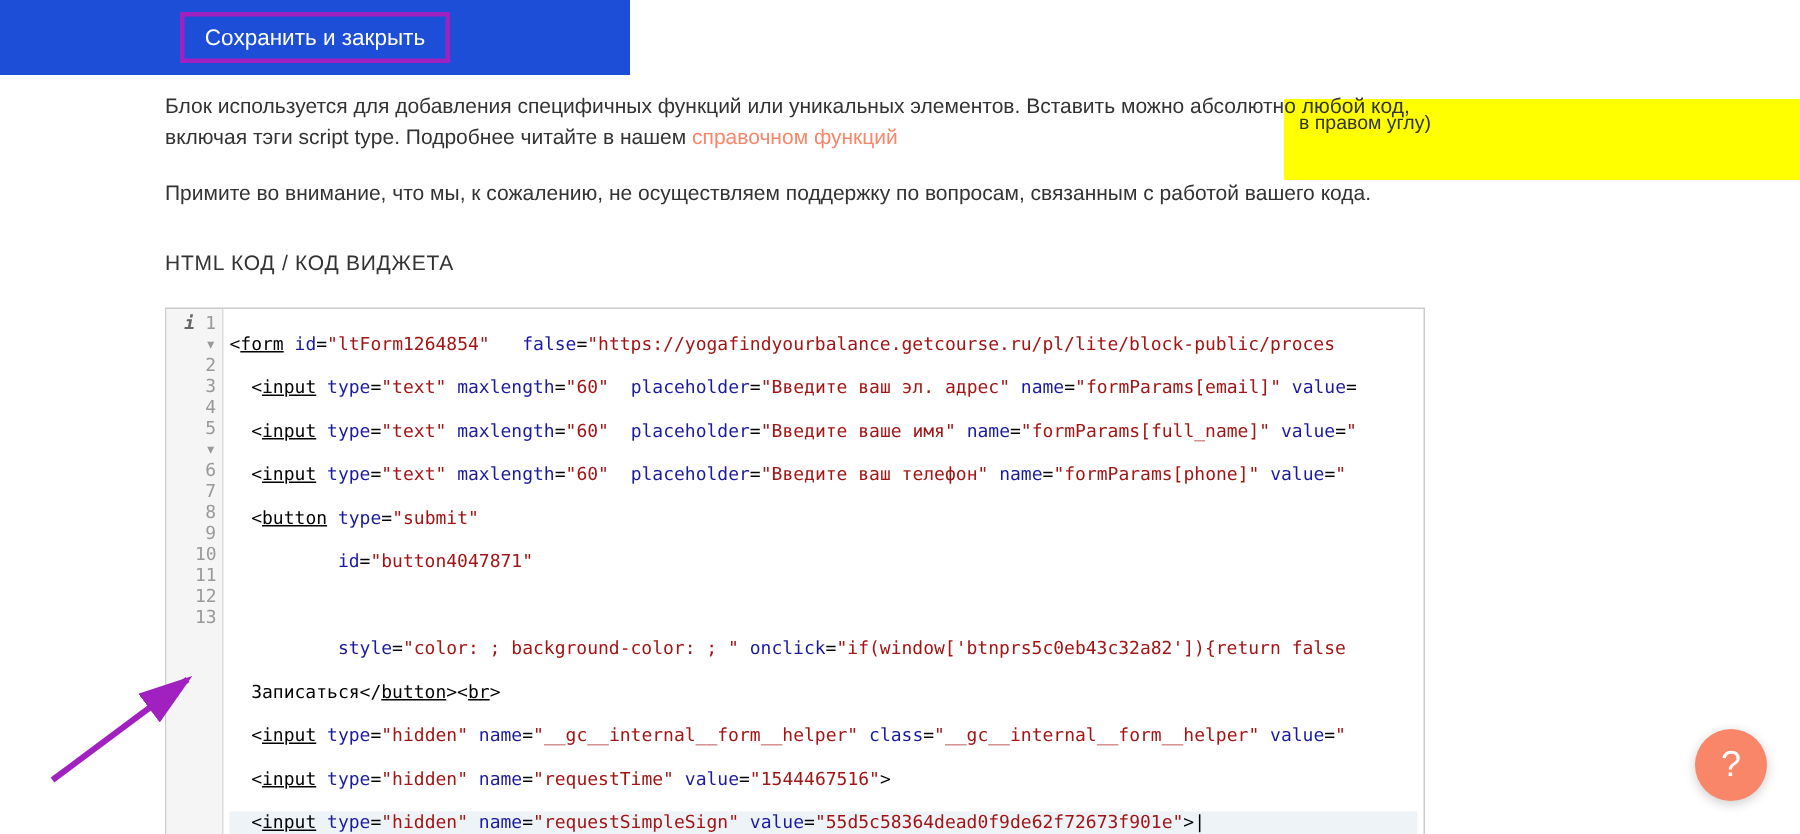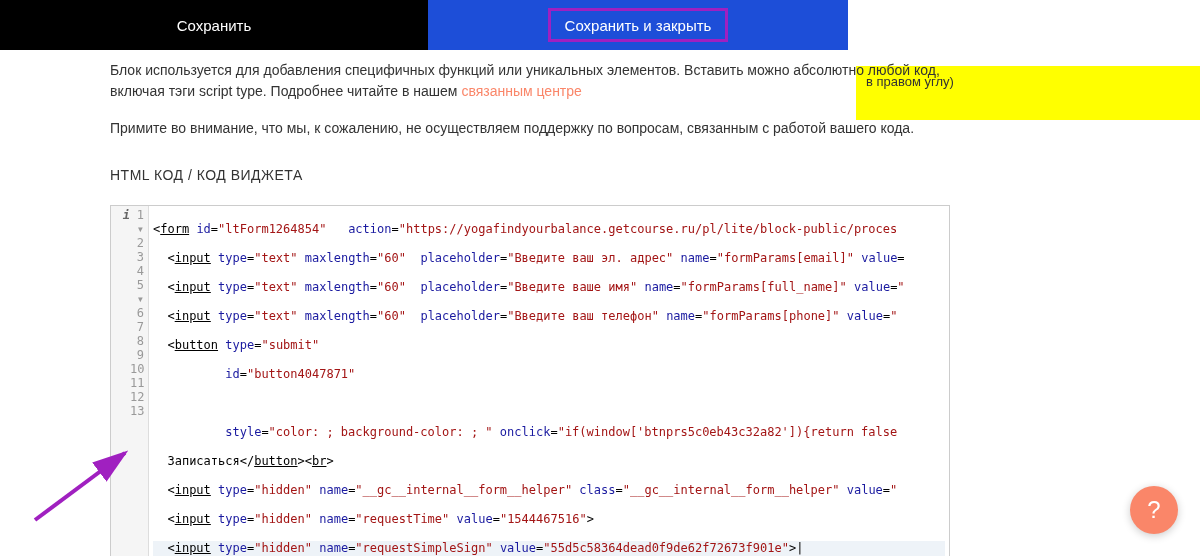--- a/index.html
+++ b/index.html
@@ -35,33 +35,32 @@
 .str { color: #a31515; }
 
 .arrow-annot { position: absolute; left: 30px; top: 395px; pointer-events: none; }
 
 .help-fab { position: absolute; right: 22px; bottom: 22px; width: 48px; height: 48px; border-radius: 50%; background: #fa8669; color: #fff; display: flex; align-items: center; justify-content: center; font-size: 24px; box-shadow: 0 2px 8px rgba(0,0,0,0.2); cursor: pointer; }
 </style>
 </head>
 <body>
 
 <div class="topbar">
-  <div class="topbar-btn btn-save">Сохранить</div>
   <div class="topbar-btn btn-saveclose">
     <span>Сохранить и закрыть</span>
     <div class="highlight-violet"></div>
   </div>
 </div>
 
 <div class="yellow-strip">в правом углу)</div>
 
 <div class="content">
   <div class="desc">
     <p>
-      <span>Блок используется для добавления специфичных функций или уникальных элементов. Вставить можно абсолютно любой код, включая тэги script type. Подробнее читайте в нашем </span><a href="#">связанным центре</a>
+      <span>Блок используется для добавления специфичных функций или уникальных элементов. Вставить можно абсолютно любой код, включая тэги script type. Подробнее читайте в нашем </span><a href="#">справочном функций</a>
     </p>
     <p>Примите во внимание, что мы, к сожалению, не осуществляем поддержку по вопросам, связанным с работой вашего кода.</p>
   </div>
 
   <div class="section-title">HTML КОД / КОД ВИДЖЕТА</div>
 
   <div class="editor">
     <div class="editor-body">
       <div class="gutter">
         <div><span class="info">i</span><span class="ln">1</span><span class="fold"> ▾</span></div>
@@ -72,21 +71,21 @@
         <div><span class="info"></span><span class="ln">6</span></div>
         <div><span class="info"></span><span class="ln">7</span></div>
         <div><span class="info"></span><span class="ln">8</span></div>
         <div><span class="info"></span><span class="ln">9</span></div>
         <div><span class="info"></span><span class="ln">10</span></div>
         <div><span class="info"></span><span class="ln">11</span></div>
         <div><span class="info"></span><span class="ln">12</span></div>
         <div><span class="info"></span><span class="ln">13</span></div>
       </div>
       <div class="lines">
-<div class="line">&lt;<span class="tag">form</span> <span class="attr">id</span>=<span class="str">"<span>ltForm1264854</span>"</span>   <span class="attr">action</span>=<span class="str">"<span>https://yogafindyourbalance.getcourse.ru/pl/lite/block-public/proces</span></span></div>
+<div class="line">&lt;<span class="tag">form</span> <span class="attr">id</span>=<span class="str">"<span>ltForm1264854</span>"</span>   <span class="attr">false</span>=<span class="str">"<span>https://yogafindyourbalance.getcourse.ru/pl/lite/block-public/proces</span></span></div>
 <div class="line">  &lt;<span class="tag">input</span> <span class="attr">type</span>=<span class="str">"text"</span> <span class="attr">maxlength</span>=<span class="str">"<span>60</span>"</span>  <span class="attr">placeholder</span>=<span class="str">"<span>Введите ваш эл. адрес</span>"</span> <span class="attr">name</span>=<span class="str">"<span>formParams[email]</span>"</span> <span class="attr">value</span>=</div>
 <div class="line">  &lt;<span class="tag">input</span> <span class="attr">type</span>=<span class="str">"text"</span> <span class="attr">maxlength</span>=<span class="str">"<span>60</span>"</span>  <span class="attr">placeholder</span>=<span class="str">"<span>Введите ваше имя</span>"</span> <span class="attr">name</span>=<span class="str">"<span>formParams[full_name]</span>"</span> <span class="attr">value</span>=<span class="str">"</span></div>
 <div class="line">  &lt;<span class="tag">input</span> <span class="attr">type</span>=<span class="str">"text"</span> <span class="attr">maxlength</span>=<span class="str">"<span>60</span>"</span>  <span class="attr">placeholder</span>=<span class="str">"<span>Введите ваш телефон</span>"</span> <span class="attr">name</span>=<span class="str">"<span>formParams[phone]</span>"</span> <span class="attr">value</span>=<span class="str">"</span></div>
 <div class="line">  &lt;<span class="tag">button</span> <span class="attr">type</span>=<span class="str">"<span>submit</span>"</span></div>
 <div class="line">          <span class="attr">id</span>=<span class="str">"<span>button4047871</span>"</span></div>
 <div class="line"> </div>
 <div class="line">          <span class="attr">style</span>=<span class="str">"<span>color: ; background-color: ; </span>"</span> <span class="attr">onclick</span>=<span class="str">"<span>if(window['btnprs5c0eb43c32a82']){return false</span></span></div>
 <div class="line">  <span>Записаться</span>&lt;/<span class="tag">button</span>&gt;&lt;<span class="tag">br</span>&gt;</div>
 <div class="line">  &lt;<span class="tag">input</span> <span class="attr">type</span>=<span class="str">"hidden"</span> <span class="attr">name</span>=<span class="str">"<span>__gc__internal__form__helper</span>"</span> <span class="attr">class</span>=<span class="str">"<span>__gc__internal__form__helper</span>"</span> <span class="attr">value</span>=<span class="str">"</span></div>
 <div class="line">  &lt;<span class="tag">input</span> <span class="attr">type</span>=<span class="str">"hidden"</span> <span class="attr">name</span>=<span class="str">"<span>requestTime</span>"</span> <span class="attr">value</span>=<span class="str">"<span>1544467516</span>"</span>&gt;</div>

